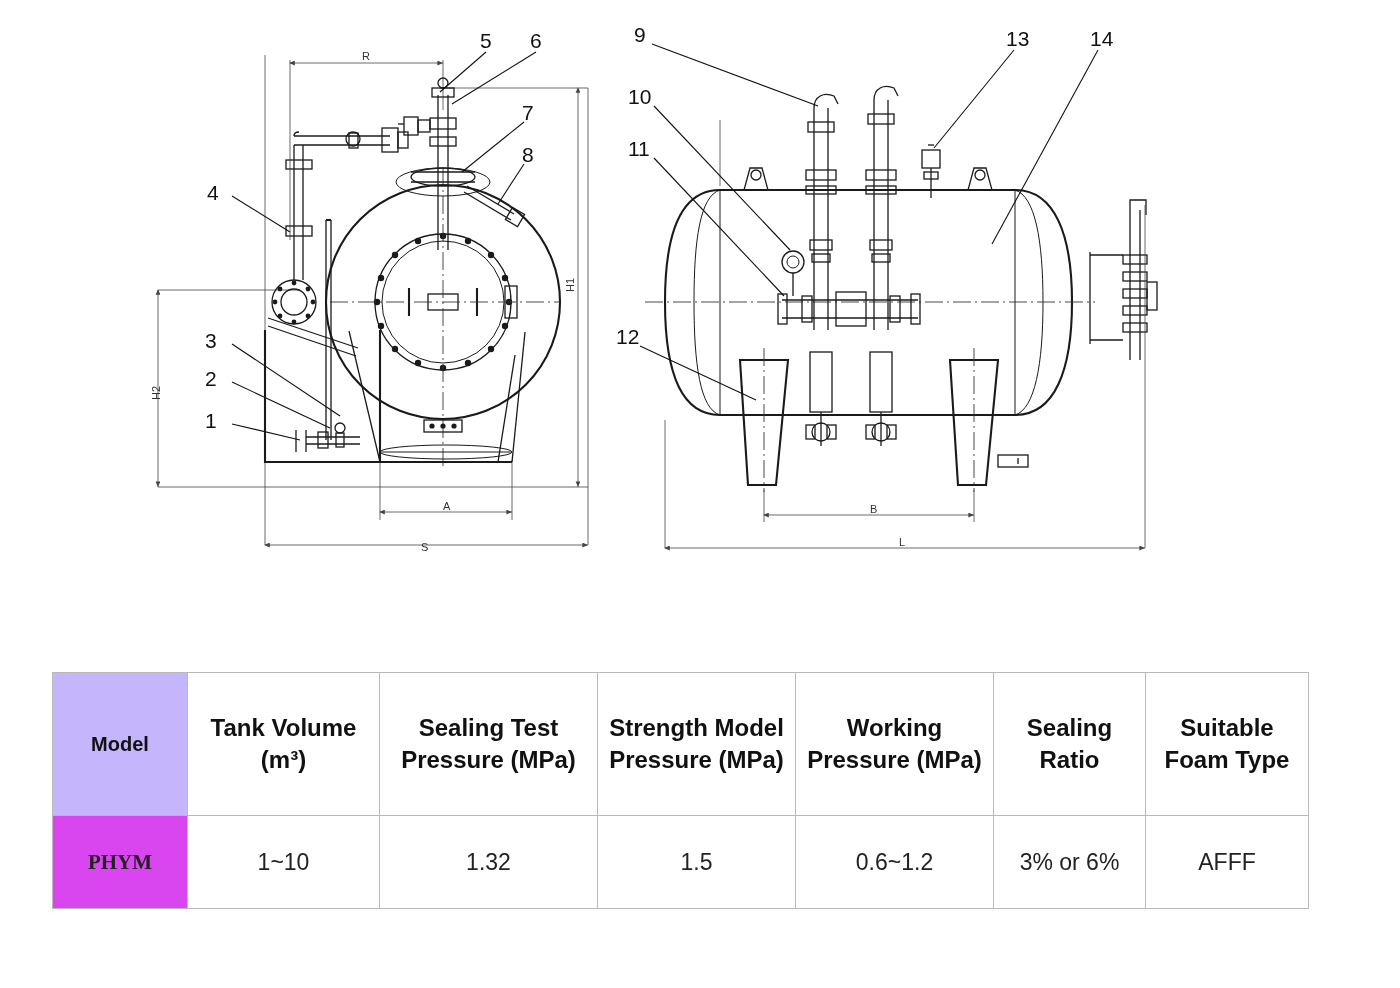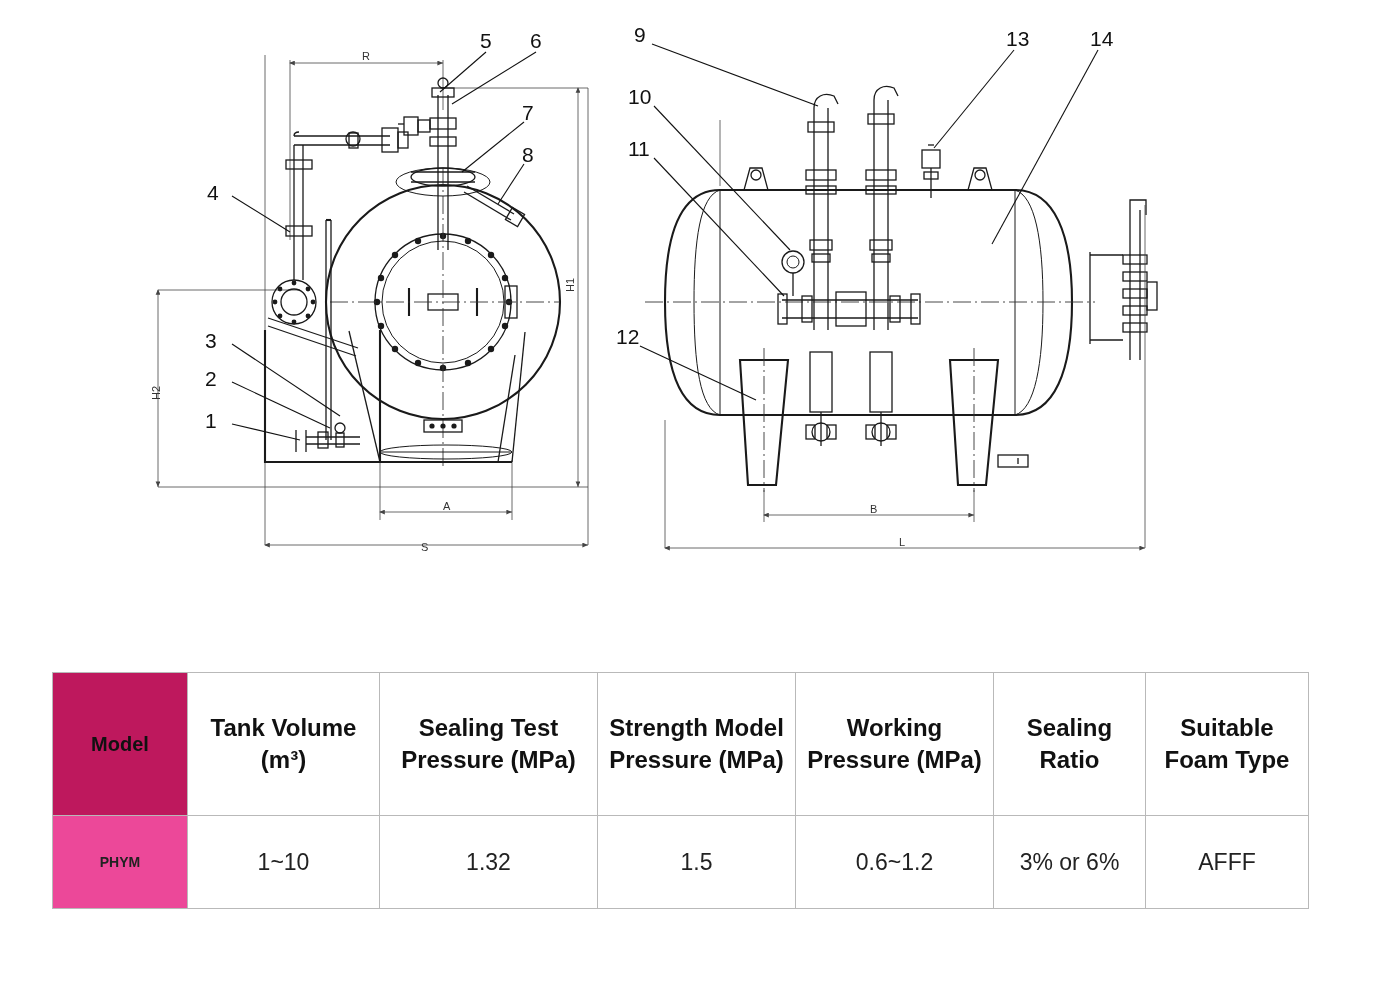--- a/index.html
+++ b/index.html
@@ -58,34 +58,35 @@
   }
   table.spec thead th {
     height: 134px;
     font-size: 24px;
     font-weight: bold;
     color: #111;
     line-height: 1.35;
     padding: 4px 6px;
   }
   table.spec thead th.model-head {
-    background: #be185d;
+    background: #c4b5fd;
     font-size: 20px;
   }
   table.spec tbody td {
     height: 84px;
     font-size: 23px;
     font-weight: normal;
     color: #222;
     padding: 4px 6px;
   }
   table.spec tbody td.model-cell {
-    background: #ec4899;
+    background: #d946ef;
     font-weight: bold;
-    font-size: 14px;
+    font-size: 21px;
+    font-family: Liberation Serif, serif;
   }
   
   col.c0 { width: 135px; }
   col.c1 { width: 192px; }
   col.c2 { width: 218px; }
   col.c3 { width: 198px; }
   col.c4 { width: 198px; }
   col.c5 { width: 152px; }
   col.c6 { width: 163px; }
 </style>

